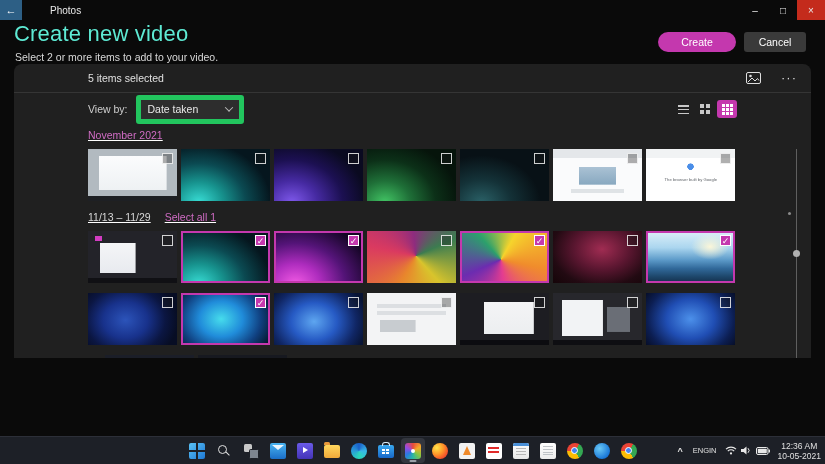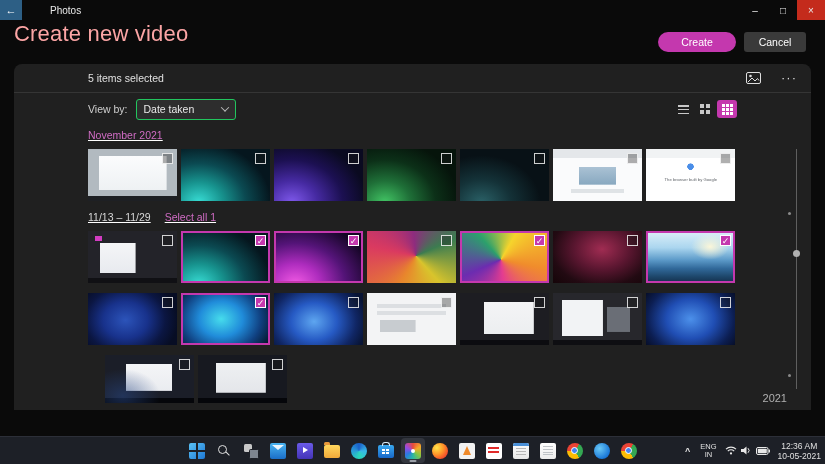--- a/index.html
+++ b/index.html
@@ -10,39 +10,39 @@
   .titlebar{position:absolute;top:0;left:0;right:0;height:20px;display:flex;align-items:center;background:#0a0a0a;}
   .back-btn{width:22px;height:20px;background:#2d5f85;display:flex;align-items:center;justify-content:center;
     font-size:11px;color:#fff;cursor:pointer;}
   .app-title{font-size:10px;color:#e8e8e8;margin-left:28px;}
   .win-controls{margin-left:auto;display:flex;height:20px;}
   .win-btn{width:28px;height:20px;display:flex;align-items:center;justify-content:center;font-size:10px;color:#e8e8e8;cursor:pointer;}
   .win-btn.close{background:#c42b1c;}
 
   
   .header{position:absolute;top:20px;left:0;right:0;height:44px;}
-  .page-title{position:absolute;left:14px;top:1px;font-size:22px;font-weight:300;letter-spacing:.2px;color:#fca5a5;}
+  .page-title{position:absolute;left:14px;top:1px;font-size:22px;font-weight:300;letter-spacing:.2px;color:#5eead4;}
   .page-subtitle{position:absolute;left:15px;top:31px;font-size:10.5px;color:#d8d8d8;}
   .header-actions{position:absolute;right:19px;top:12px;display:flex;gap:8px;}
   .btn{height:20px;display:flex;align-items:center;justify-content:center;font-size:10.5px;border-radius:3px;cursor:pointer;}
   .btn-primary{background:var(--accent);color:#fff;width:78px;border-radius:10px;}
   .btn-secondary{background:#3a3a3a;color:#fff;width:62px;}
 
   
-  .panel{position:absolute;left:14px;top:64px;width:797px;height:346px;background:#202020;
+  .panel{position:absolute;left:14px;top:64px;width:797px;height:294px;background:#202020;
     border-radius:8px 8px 0 0;overflow:hidden;}
   .toolbar{height:28px;display:flex;align-items:center;padding:0 12px 0 74px;border-bottom:1px solid #353535;}
   .selection-status{font-size:10.5px;color:#e0e0e0;}
   .toolbar-right{margin-left:auto;display:flex;align-items:center;gap:16px;}
   .icon-btn{display:flex;align-items:center;justify-content:center;min-width:20px;height:20px;color:#ddd;cursor:pointer;}
   .more-glyph{font-size:13px;letter-spacing:1px;color:#ddd;line-height:10px;}
 
   .filterbar{height:32px;display:flex;align-items:center;padding:0 74px;}
   .view-by-label{font-size:10.5px;color:#cfcfcf;margin-right:8px;}
-  .dropdown{width:84px;height:19px;background:#2d2d2d;border:1px solid #22c55e;border-radius:3px;
+  .dropdown{width:84px;height:19px;background:#2d2d2d;border:5px solid #22c55e;border-radius:3px;
     display:flex;align-items:center;padding:0 7px;font-size:10.5px;color:#e8e8e8;cursor:pointer;}
   .chev{margin-left:auto;width:5px;height:5px;border-right:1.3px solid #bbb;border-bottom:1.3px solid #bbb;
     transform:rotate(45deg) translate(-1px,-1px);}
   .view-toggles{margin-left:auto;display:flex;gap:2px;}
   .vt-btn{width:20px;height:18px;border-radius:3px;display:flex;align-items:center;justify-content:center;cursor:pointer;}
   .vt-btn.active{background:var(--accent);}
   .vt-list-ic{width:11px;height:9px;background:repeating-linear-gradient(#c8c8c8 0 1.5px,transparent 1.5px 3.75px);}
   .vt-grid2-ic{width:10px;height:10px;background-image:
     linear-gradient(#c8c8c8,#c8c8c8),linear-gradient(#c8c8c8,#c8c8c8),
     linear-gradient(#c8c8c8,#c8c8c8),linear-gradient(#c8c8c8,#c8c8c8);
@@ -158,21 +158,21 @@
   .tb-document{border-radius:2px;background:linear-gradient(#ffffff,#ececec);}
   .tb-document::after{content:"";position:absolute;left:3px;top:3.5px;width:10px;height:9px;background:
     repeating-linear-gradient(#c0c4c8 0 1px,transparent 1px 2.8px);}
   .tb-chrome{border-radius:50%;background:conic-gradient(from -90deg,#ea4335 0 120deg,#34a853 120deg 240deg,#fbbc05 240deg 360deg);}
   .tb-chrome::after{content:"";position:absolute;left:4.5px;top:4.5px;width:7px;height:7px;box-sizing:border-box;
     border-radius:50%;background:#4285f4;border:1.4px solid #fff;}
   .tb-browser{border-radius:50%;background:radial-gradient(circle at 35% 35%,#6ac8f5,#1a78d8 70%,#0a4898);}
 
   .tray{position:absolute;right:4px;top:0;height:27px;display:flex;align-items:center;gap:8px;}
   .tray-chevron{font-size:9px;font-weight:bold;color:#e0e0e0;padding:0 2px;cursor:pointer;}
-  .tray-lang{display:flex;flex-direction:column;align-items:center;font-size:7.5px;line-height:8px;color:#e0e0e0;cursor:pointer;}
+  .tray-lang{display:flex;align-items:center;font-size:7.5px;line-height:8px;color:#e0e0e0;cursor:pointer;}
   .tray-status{display:flex;align-items:center;gap:4px;cursor:pointer;}
   .tray-clock{display:flex;flex-direction:column;align-items:center;font-size:8.5px;line-height:10px;color:#e0e0e0;cursor:pointer;}
 </style>
 </head>
 <body>
 
 <div class="screen">
 
   <div class="titlebar">
     <div class="back-btn">
@@ -187,20 +187,21 @@
         <span>□</span>
       </div>
       <div class="win-btn close">
         <span>×</span>
       </div>
     </div>
   </div>
 
   <div class="header">
     <div class="page-title">Create new video</div>
+    <div class="page-subtitle">Select 2 or more items to add to your video.</div>
     <div class="header-actions">
       <div class="btn btn-primary">Create</div>
       <div class="btn btn-secondary">Cancel</div>
     </div>
   </div>
 
   <div class="panel">
 
     <div class="toolbar">
       <span class="selection-status">5 items selected</span>

